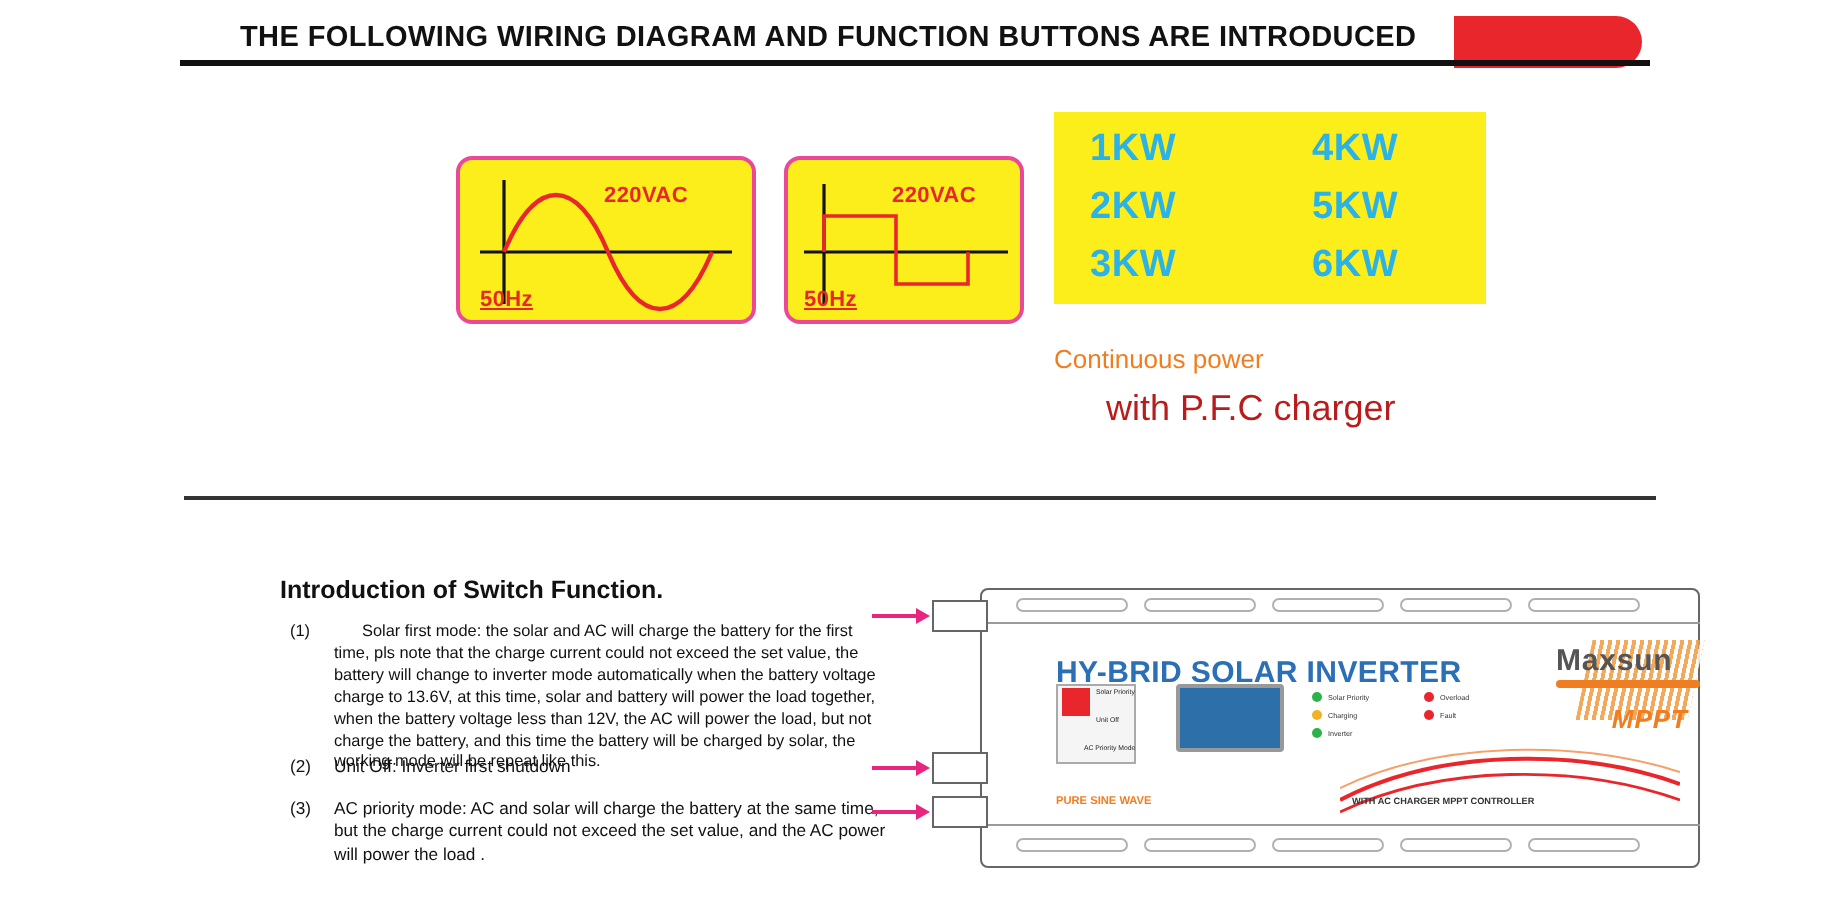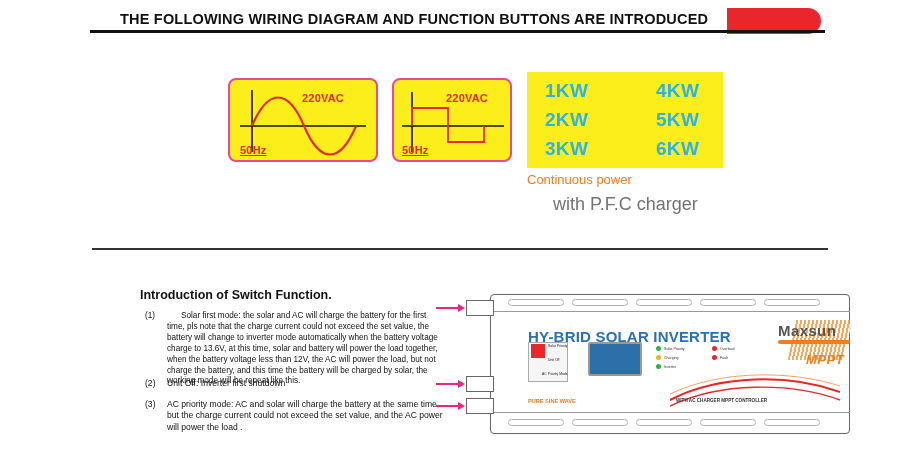--- a/index.html
+++ b/index.html
@@ -81,22 +81,22 @@
     font-size: 11px;
     font-weight: bold;
     color: #e8262b;
     letter-spacing: 0.2px;
     text-decoration: underline;
   }
 
   
   .power-panel {
     position: absolute;
-    left: 527px; top: 72px;
-    width: 196px; height: 96px;
+    left: 527px; top: 56px;
+    width: 216px; height: 96px;
     background: #fbee1b;
   }
   .power-grid {
     position: absolute;
     left: 0; top: 0;
     width: 196px; height: 96px;
     display: grid;
     grid-template-columns: 1fr 1fr;
     grid-template-rows: 1fr 1fr 1fr;
     align-items: center;
@@ -114,21 +114,21 @@
     position: absolute;
     left: 527px; top: 172px;
     font-size: 13px;
     color: #f07d20;
     white-space: nowrap;
   }
   .cont-line2 {
     position: absolute;
     left: 553px; top: 194px;
     font-size: 18px;
-    color: #737373;
+    color: #b91c1c;
     white-space: nowrap;
   }
 
   
   .main-title {
     position: absolute;
     left: 0; top: 196px;
     width: 920px;
     text-align: center;
     font-size: 38px;

